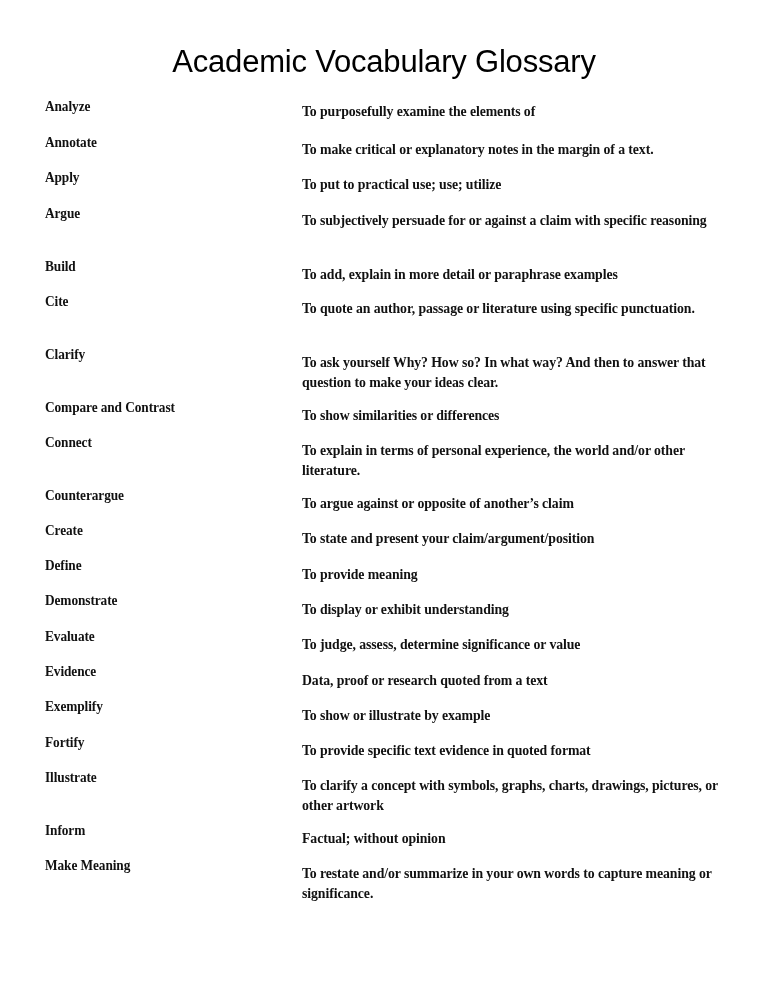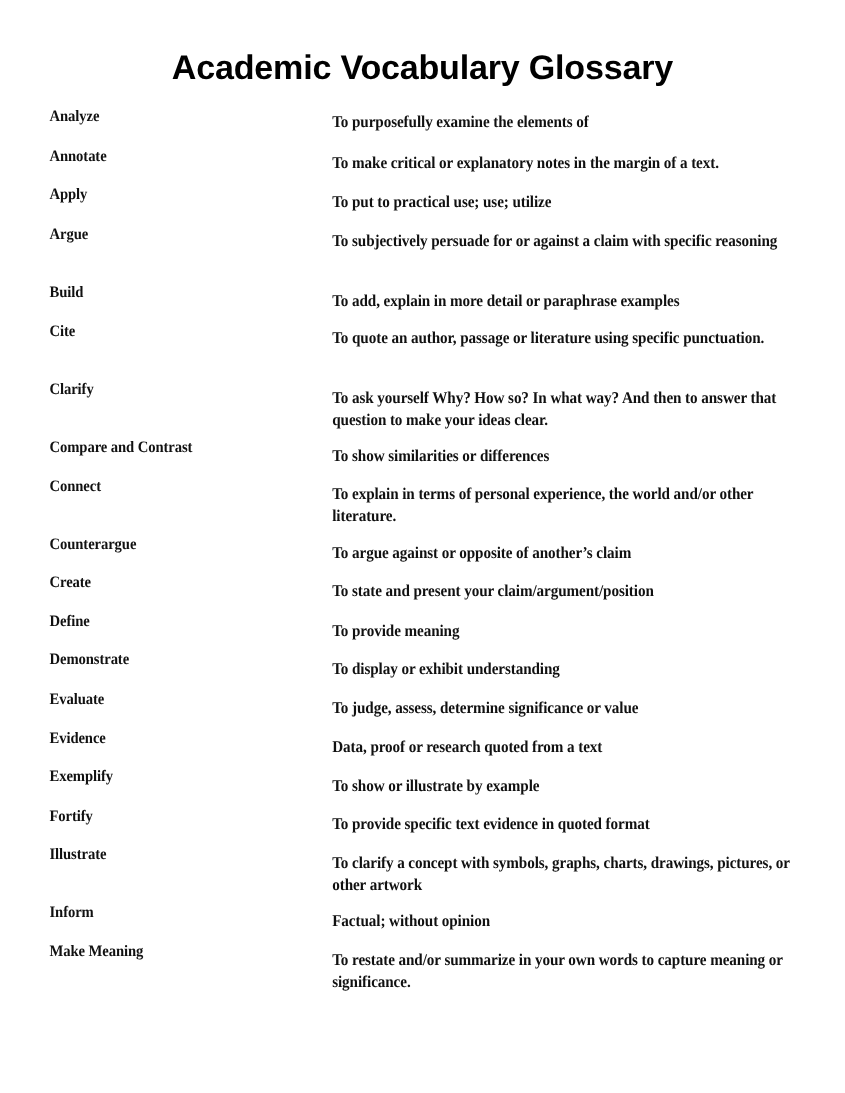--- a/index.html
+++ b/index.html
@@ -14,21 +14,21 @@
     overflow: hidden;
     color: #111111;
   }
   .title {
     position: absolute;
     left: 0;
     top: 44px;
     width: 768px;
     text-align: center;
     font-family: "Liberation Sans", sans-serif;
-    font-weight: bold;
+    font-weight: normal;
     font-size: 31px;
     letter-spacing: -0.2px;
     color: #000000;
     margin: 0;
   }
   .row {
     position: absolute;
     left: 0;
     width: 768px;
   }

